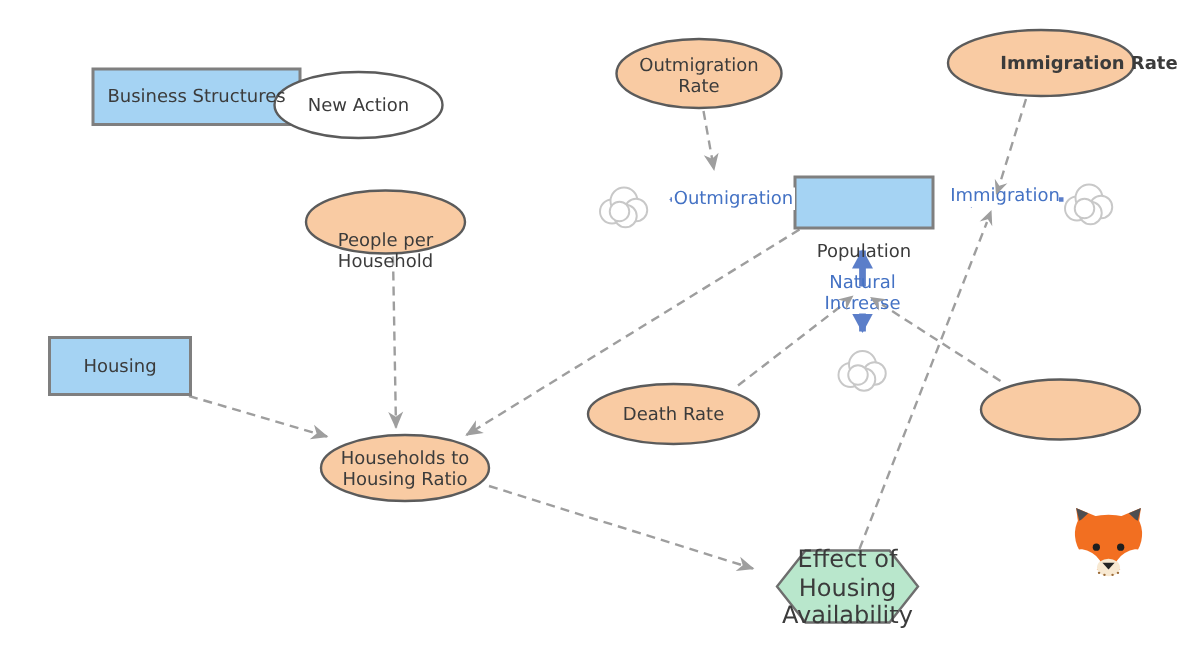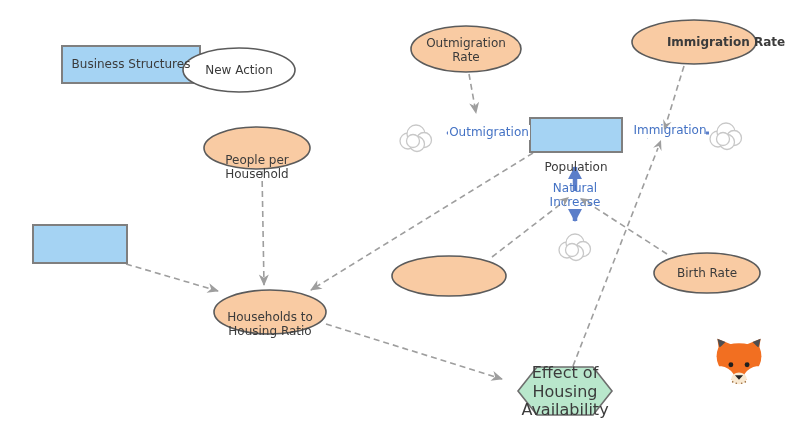--- a/index.html
+++ b/index.html
@@ -75,22 +75,23 @@
     <ellipse cx="270" cy="312" rx="56" ry="22" stroke-width="1.6" fill="#f9cba3" stroke="#5b5b5b"></ellipse>
     <polygon points="518,391 537,367 593,367 612,391 593,415 537,415" stroke-width="1.6" fill="#b9e7cc" stroke="#6e6e6e"></polygon>
   </svg>
 
   <div class="lbl" style="left:185px;top:48px;width:108px;height:44px;">New Action</div>
   <div class="lbl" style="left:62px;top:46px;width:138px;height:37px;">Business Structures</div>
   <div class="lbl" style="left:416px;top:28px;width:100px;height:44px;">Outmigration Rate</div>
   <div class="lbl" style="left:664px;top:30px;width:124px;height:24px;font-weight:bold;">Immigration Rate</div>
   <div class="lbl" style="left:209px;top:126px;width:96px;height:44px;margin-top:19px;">People per Household</div>
   <div class="lbl" style="left:530px;top:118px;width:92px;height:34px;margin-top:32px;">Population</div>
-  <div class="lbl" style="left:651px;top:253px;width:112px;height:40px;">Birth Rate</div>
-  <div class="lbl" style="left:218px;top:290px;width:104px;height:44px;margin-top:12px;">Households to Housing Ratio</div>
+  <div class="lbl" style="left:33px;top:225px;width:94px;height:38px;">Housing</div>
+  <div class="lbl" style="left:391px;top:256px;width:116px;height:40px;">Death Rate</div>
+  <div class="lbl" style="left:218px;top:290px;width:104px;height:44px;">Households to Housing Ratio</div>
   <div class="lbl" style="left:527px;top:369px;width:76px;height:46px;font-size:16px;">Effect of Housing Availability</div>
 
   <div class="lbl flow-lbl" style="left:448px;top:125px;width:82px;height:15px;">Outmigration</div>
   <div class="lbl flow-lbl" style="left:634px;top:123px;width:72px;height:15px;">Immigration</div>
   <div class="lbl flow-lbl clear" style="left:541px;top:178px;width:68px;height:34px;">Natural Increase</div>
 
   <svg class="layer overlay" width="800" height="436">
     <g fill="#9e9e9e">
       <polygon points="664,130 663.2,119.1 666.2,123.9 671.6,122.1"></polygon>
       <polygon points="661,140 661.5,150.9 658.6,146.1 653.1,147.7"></polygon>

